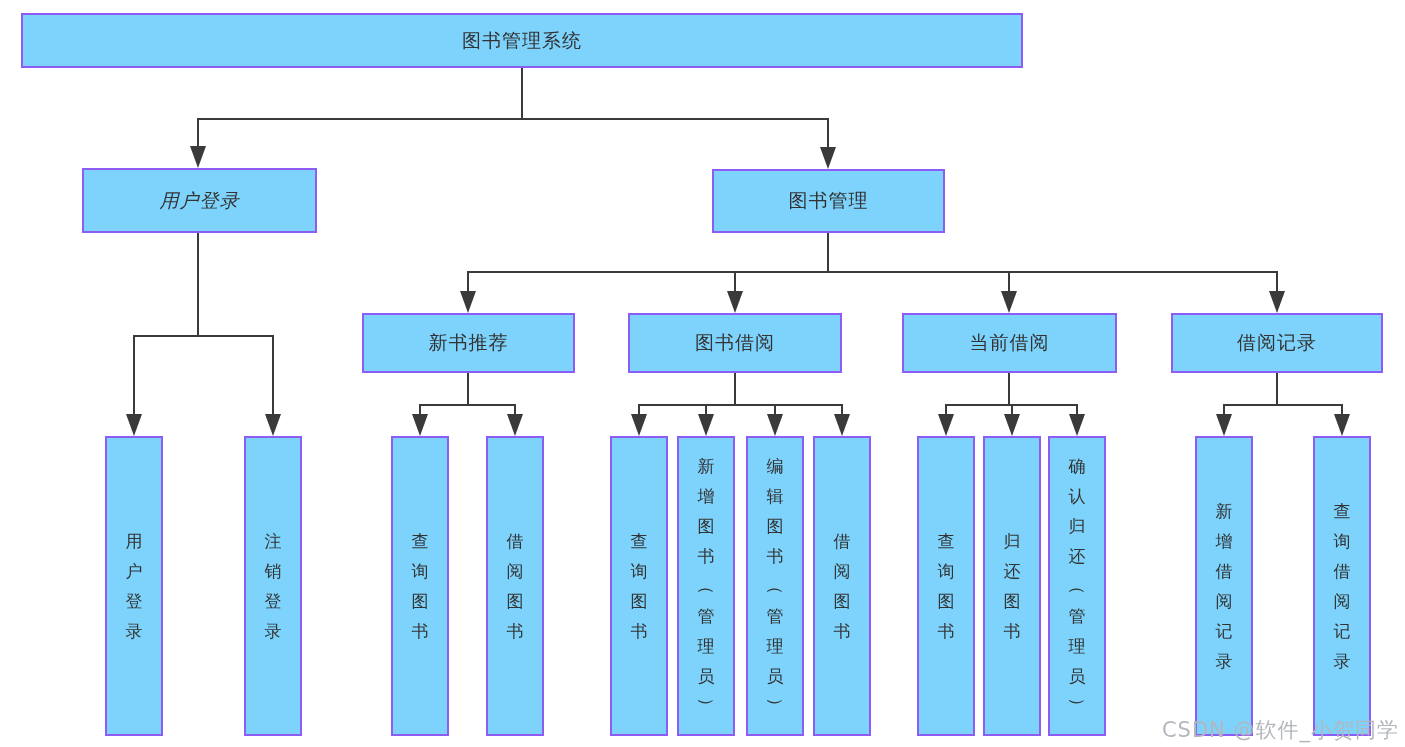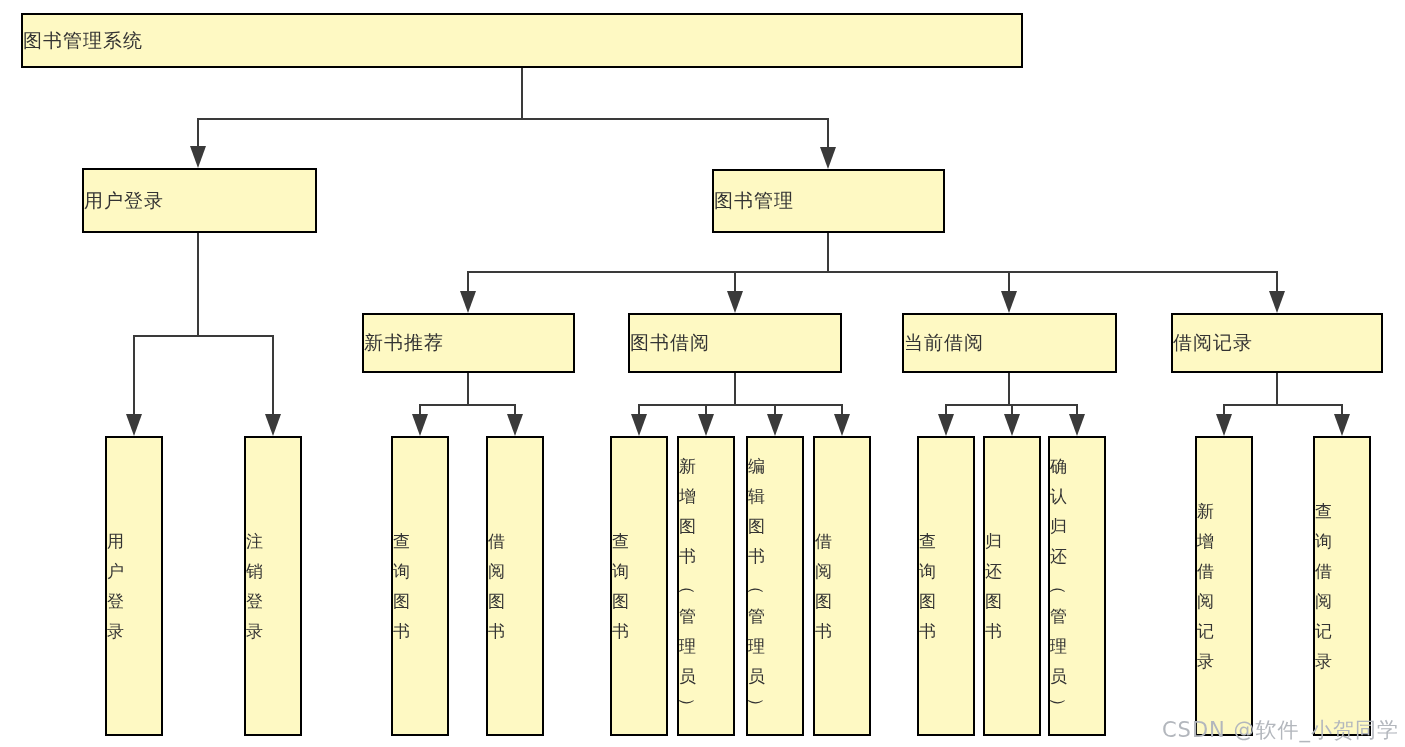--- a/index.html
+++ b/index.html
@@ -6,24 +6,25 @@
   .canvas {
     position: relative;
     width: 1405px; height: 747px;
     background: #ffffff;
     font-family: "DejaVu Sans", sans-serif;
     overflow: hidden;
   }
   .node {
     position: absolute;
     box-sizing: border-box;
-    border: 2px solid #000000;
-    background: #fef9c3;
+    border: 2px solid #8b5cf6;
+    background: #7dd3fc;
     display: flex;
     align-items: center;
+    justify-content: center;
   }
   .hlabel {
     font-size: 19px;
     color: #333333;
     letter-spacing: 1px;
     white-space: nowrap;
   }
   .vlabel {
     display: block;
     color: #333333;
@@ -120,21 +121,21 @@
     <div class="vline" style="left:1223px;top:404px;height:10px;"></div>
     <div class="vline" style="left:1341px;top:404px;height:10px;"></div>
     <div class="arrow" style="left:1216px;top:414px;"></div>
     <div class="arrow" style="left:1334px;top:414px;"></div>
   </div>
 
   <div class="node" style="left:21px;top:13px;width:1002px;height:55px;">
     <span class="hlabel">图书管理系统</span>
   </div>
 
-  <div class="node" style="left:82px;top:168px;width:235px;height:65px;">
+  <div class="node" style="left:82px;top:168px;width:235px;height:65px;font-style:italic;">
     <span class="hlabel">用户登录</span>
   </div>
   <div class="node" style="left:362px;top:313px;width:213px;height:60px;">
     <span class="hlabel">新书推荐</span>
   </div>
 
   <div class="node" style="left:712px;top:169px;width:233px;height:64px;">
     <span class="hlabel">图书管理</span>
   </div>
   <div class="node" style="left:628px;top:313px;width:214px;height:60px;">

